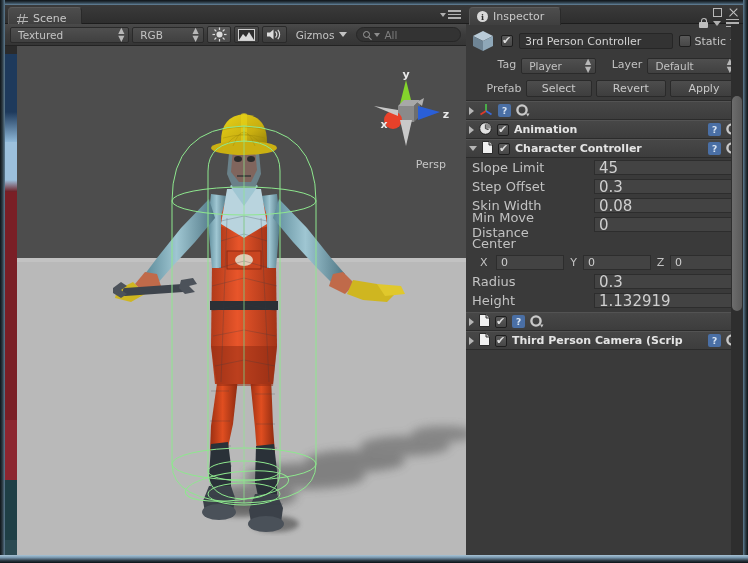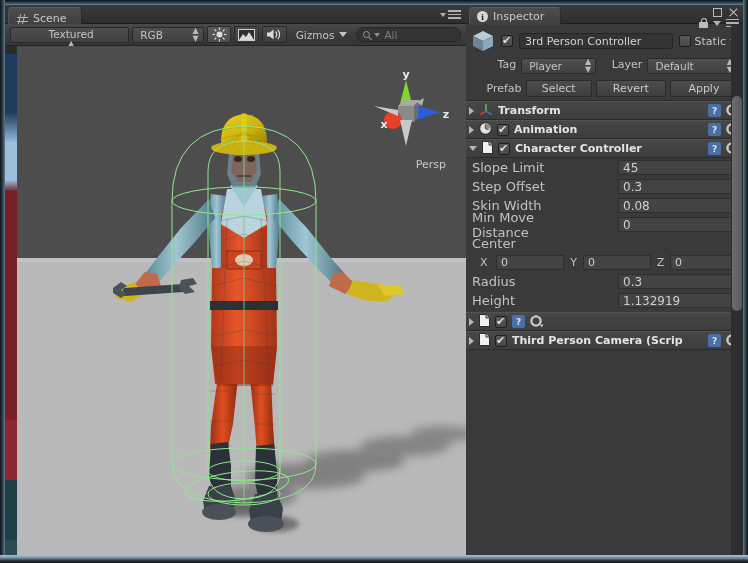--- a/index.html
+++ b/index.html
@@ -73,21 +73,21 @@
     border-bottom:1px solid #232323;
     display:flex; align-items:center; padding:0 5px; gap:3px;
   }
   .dd {
     height:16px; background: linear-gradient(180deg,#4f4f4f,#404040);
     border:1px solid #2a2a2a; border-radius:2px;
     display:flex; align-items:center; justify-content:space-between;
     padding:0 4px 0 7px; font-size:10.5px; color:#c3c3c3;
   }
   .dd .updown { font-size:8px; line-height:8px; color:#b8b8b8; letter-spacing:0; }
-  #dd-textured { width:135px;flex-direction:column; }
+  #dd-textured { width:135px; }
   #dd-rgb { width:80px; }
   .tb-btn {
     width:28px; height:17px; border:1px solid #2a2a2a; border-radius:2px;
     background: linear-gradient(180deg,#4b4b4b,#3d3d3d);
     display:flex; align-items:center; justify-content:center;
   }
   .tb-btn.on { background: linear-gradient(180deg,#5a5a5a,#4c4c4c); }
   .dd-gizmos {
     height:17px; padding:0 6px; display:flex; align-items:center; gap:5px;
     font-size:10.5px; color:#c3c3c3;
@@ -168,21 +168,21 @@
   .foldout { width:0;height:0;border-left:5px solid #b6b6b6;border-top:4px solid transparent;border-bottom:4px solid transparent; flex:0 0 auto;}
   .foldout.open { border-left:4px solid transparent;border-right:4px solid transparent;border-top:5px solid #b6b6b6; border-bottom:none;}
   .comp-name { flex:1 1 auto; overflow:hidden; white-space:nowrap; }
   .help-ico { width:13px;height:13px;background:#4a6fa5;border:1px solid #2e4straight;border-radius:2px;
     color:#d8e4f2;font-size:9px;display:flex;align-items:center;justify-content:center; flex:0 0 auto;}
   .gear-ico { width:14px;height:13px; position:relative; flex:0 0 auto; }
 
   .prop-row { height:19px; display:flex; align-items:center; padding:0 5px 0 6px; gap:0; }
   .prop-label { font-size:13px; color:#c2c2c2; width:122px; flex:0 0 auto; }
   .prop-field { flex:1 1 auto; height:15px; background:#434343; border:1px solid #2d2d2d;
-    display:flex; align-items:center; padding:0 4px; font-size:12px; color:#cfcfcf;margin-left:24px; }
+    display:flex; align-items:center; padding:0 4px; font-size:15px; color:#cfcfcf; }
   .vec-row { height:19px; display:flex; align-items:center; padding:0 5px 0 14px; gap:3px; }
   .vec-lbl { font-size:11px; color:#c2c2c2; width:13px; flex:0 0 auto; }
   .vec-field { flex:1 1 0; height:15px; background:#434343; border:1px solid #2d2d2d;
     display:flex; align-items:center; padding:0 4px; font-size:11px; color:#cfcfcf; }
 
   #ins-scroll { position:absolute; right:0; top:19px; width:12px; height:531px; background:#2e2e2e; }
   #ins-thumb { position:absolute; left:1px; top:72px; width:10px; height:215px;
     background: linear-gradient(90deg,#6d6d6d,#5a5a5a); border-radius:5px; }
 </style>
 </head>
@@ -521,21 +521,20 @@
 
     <div class="comp-row">
       <span class="foldout"></span>
       <span>
         <svg width="14" height="14" viewBox="0 0 14 14">
           <line x1="7" y1="9" x2="7" y2="2" stroke="#4ab84a" stroke-width="1.8"></line>
           <line x1="7" y1="9" x2="1.5" y2="12.5" stroke="#e03a2a" stroke-width="1.8"></line>
           <line x1="7" y1="9" x2="12.5" y2="12.5" stroke="#3a6ad8" stroke-width="1.8"></line>
         </svg>
       </span>
-      <span class="comp-name">Transform</span>
       <span class="help-ico">?</span>
       <span class="gear-ico">
         <svg width="14" height="13" viewBox="0 0 14 13">
           <circle cx="6" cy="6" r="4.6" fill="none" stroke="#c9c9c9" stroke-width="2.4"></circle>
           <circle cx="6" cy="6" r="1.5" fill="#3f3f3f"></circle>
           <polygon points="10,9.5 13.5,9.5 11.8,12.5" fill="#c9c9c9"></polygon>
         </svg>
       </span>
     </div>
 

